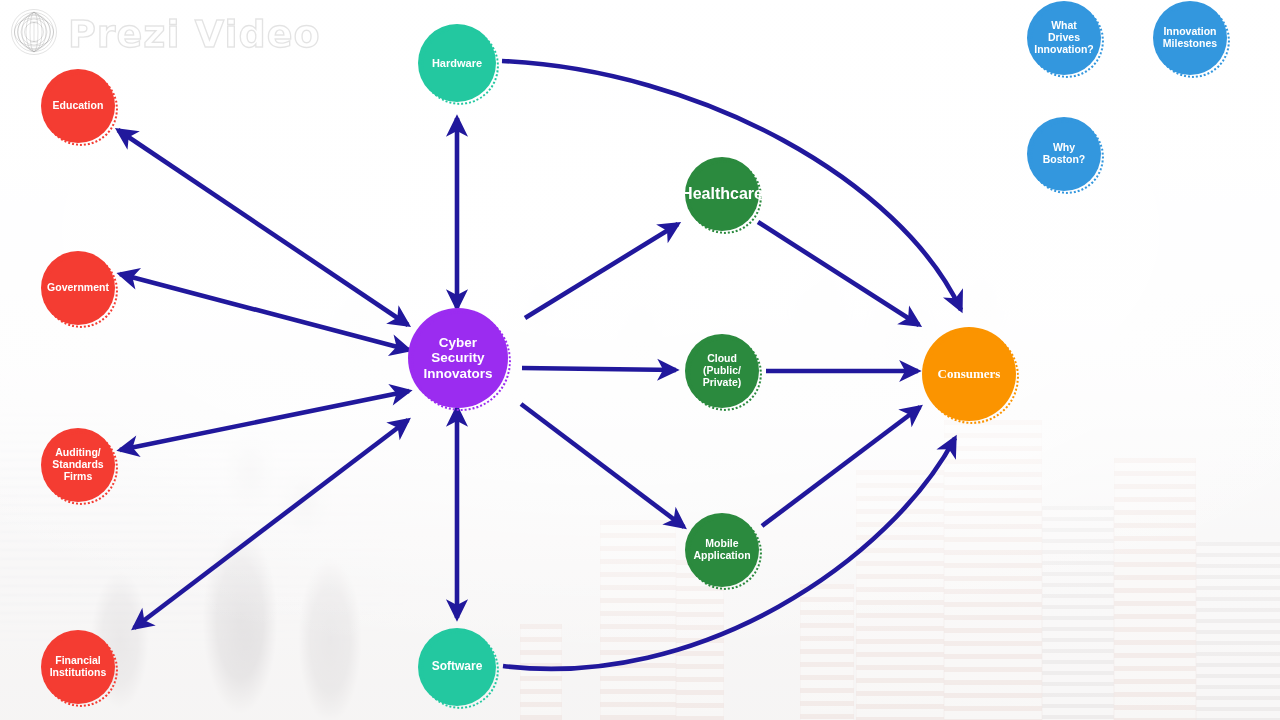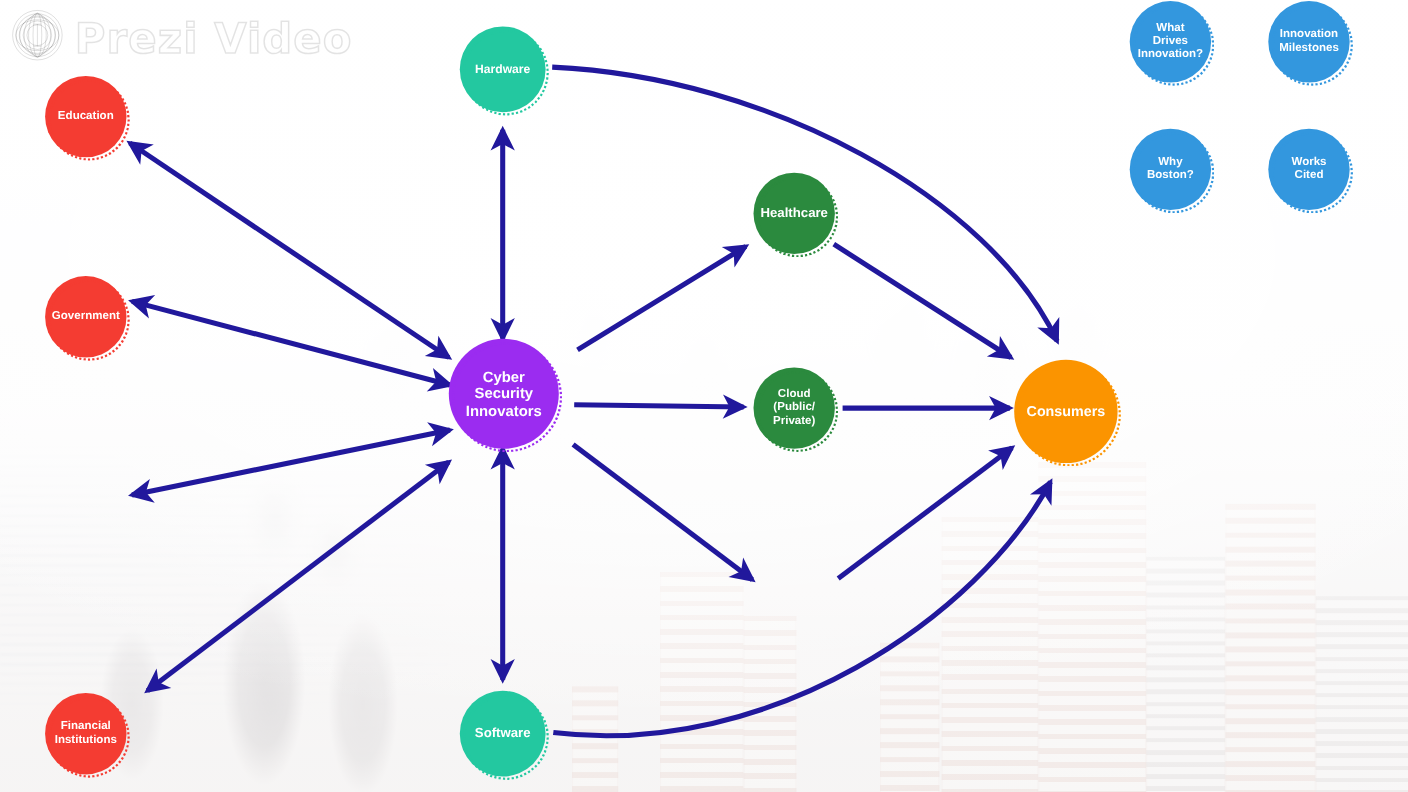--- a/index.html
+++ b/index.html
@@ -117,21 +117,21 @@
   .node .lbl{position:relative;z-index:2;padding:0 4px;text-align:center;}
 
   .node.red{background:#f43c32;}
   .node.red .ring{border-color:#f43c32;}
   .node.purple{background:#9b2cf0;}
   .node.purple .ring{border-color:#9b2cf0;}
   .node.green{background:#2b8a3e;}
   .node.green .ring{border-color:#2b8a3e;}
   .node.teal{background:#23c8a0;}
   .node.teal .ring{border-color:#23c8a0;}
-  .node.orange{background:#fb9400;}
+  .node.orange{background:#fb9400;font-family:Liberation Serif, serif;}
   .node.orange .ring{border-color:#fb9400;}
   .node.blue{background:#3397de;}
   .node.blue .ring{border-color:#3397de;}
 
   .nav-node{font-weight:700;}
 </style>
 </head>
 <body>
 
 <div id="stage">
@@ -228,53 +228,68 @@
   <div class="node red" style="left:41px;top:69px;width:74px;height:74px;font-size:10.5px;">
     <span class="ring"></span>
     <span class="lbl">Education</span>
   </div>
 
   <div class="node red" style="left:41px;top:251px;width:74px;height:74px;font-size:10.5px;">
     <span class="ring"></span>
     <span class="lbl">Government</span>
   </div>
 
+  <div class="node red" style="left:41px;top:428px;width:74px;height:74px;font-size:10.5px;">
+    <span class="ring"></span>
+    <span class="lbl">
+      <span>Auditing/</span><br>
+      <span>Standards</span><br>
+      <span>Firms</span>
+    </span>
+  </div>
 
   <div class="node red" style="left:41px;top:630px;width:74px;height:74px;font-size:10.5px;">
     <span class="ring"></span>
     <span class="lbl">
       <span>Financial</span><br>
       <span>Institutions</span>
     </span>
   </div>
 
   <div class="node teal" style="left:418px;top:24px;width:78px;height:78px;font-size:11px;">
     <span class="ring"></span>
     <span class="lbl">Hardware</span>
   </div>
 
   <div class="node teal" style="left:418px;top:628px;width:78px;height:78px;font-size:12px;">
     <span class="ring"></span>
     <span class="lbl">Software</span>
   </div>
 
-  <div class="node green" style="left:685px;top:157px;width:74px;height:74px;font-size:12px;">
+  <div class="node green" style="left:685px;top:157px;width:74px;height:74px;font-size:16px;">
     <span class="ring"></span>
     <span class="lbl">Healthcare</span>
   </div>
 
   <div class="node green" style="left:685px;top:334px;width:74px;height:74px;font-size:10.5px;">
     <span class="ring"></span>
     <span class="lbl">
       <span>Cloud</span><br>
       <span>(Public/</span><br>
       <span>Private)</span>
     </span>
   </div>
 
+  <div class="node green" style="left:685px;top:513px;width:74px;height:74px;font-size:10.5px;">
+    <span class="ring"></span>
+    <span class="lbl">
+      <span>Mobile</span><br>
+      <span>Application</span>
+    </span>
+  </div>
 
   <div class="node orange" style="left:922px;top:327px;width:94px;height:94px;font-size:13px;">
     <span class="ring"></span>
     <span class="lbl">Consumers</span>
   </div>
 
   <div class="node blue nav-node" style="left:1027px;top:1px;width:74px;height:74px;font-size:10.5px;">
     <span class="ring"></span>
     <span class="lbl">
       <span>What</span><br>
@@ -292,21 +307,14 @@
   </div>
 
   <div class="node blue nav-node" style="left:1027px;top:117px;width:74px;height:74px;font-size:10.5px;">
     <span class="ring"></span>
     <span class="lbl">
       <span>Why</span><br>
       <span>Boston?</span>
     </span>
   </div>
 
-  <div class="node blue nav-node" style="left:1153px;top:117px;width:74px;height:74px;font-size:10.5px;">
-    <span class="ring"></span>
-    <span class="lbl">
-      <span>Works</span><br>
-      <span>Cited</span>
-    </span>
-  </div>
 
 </div>
 
 </body></html>

